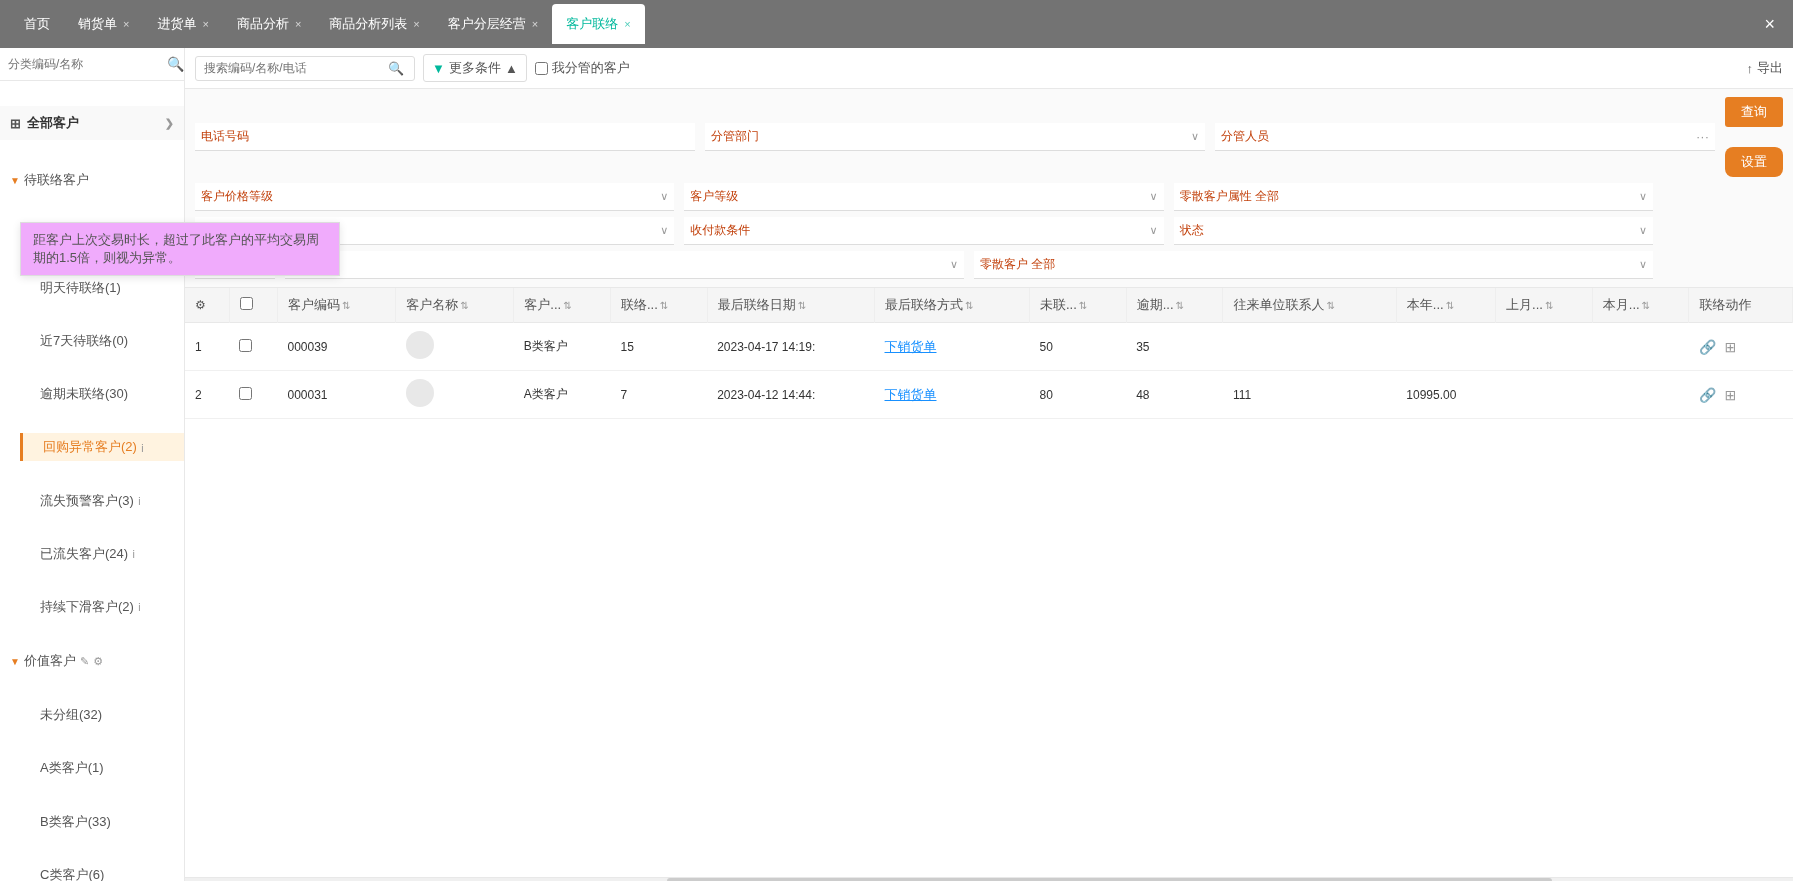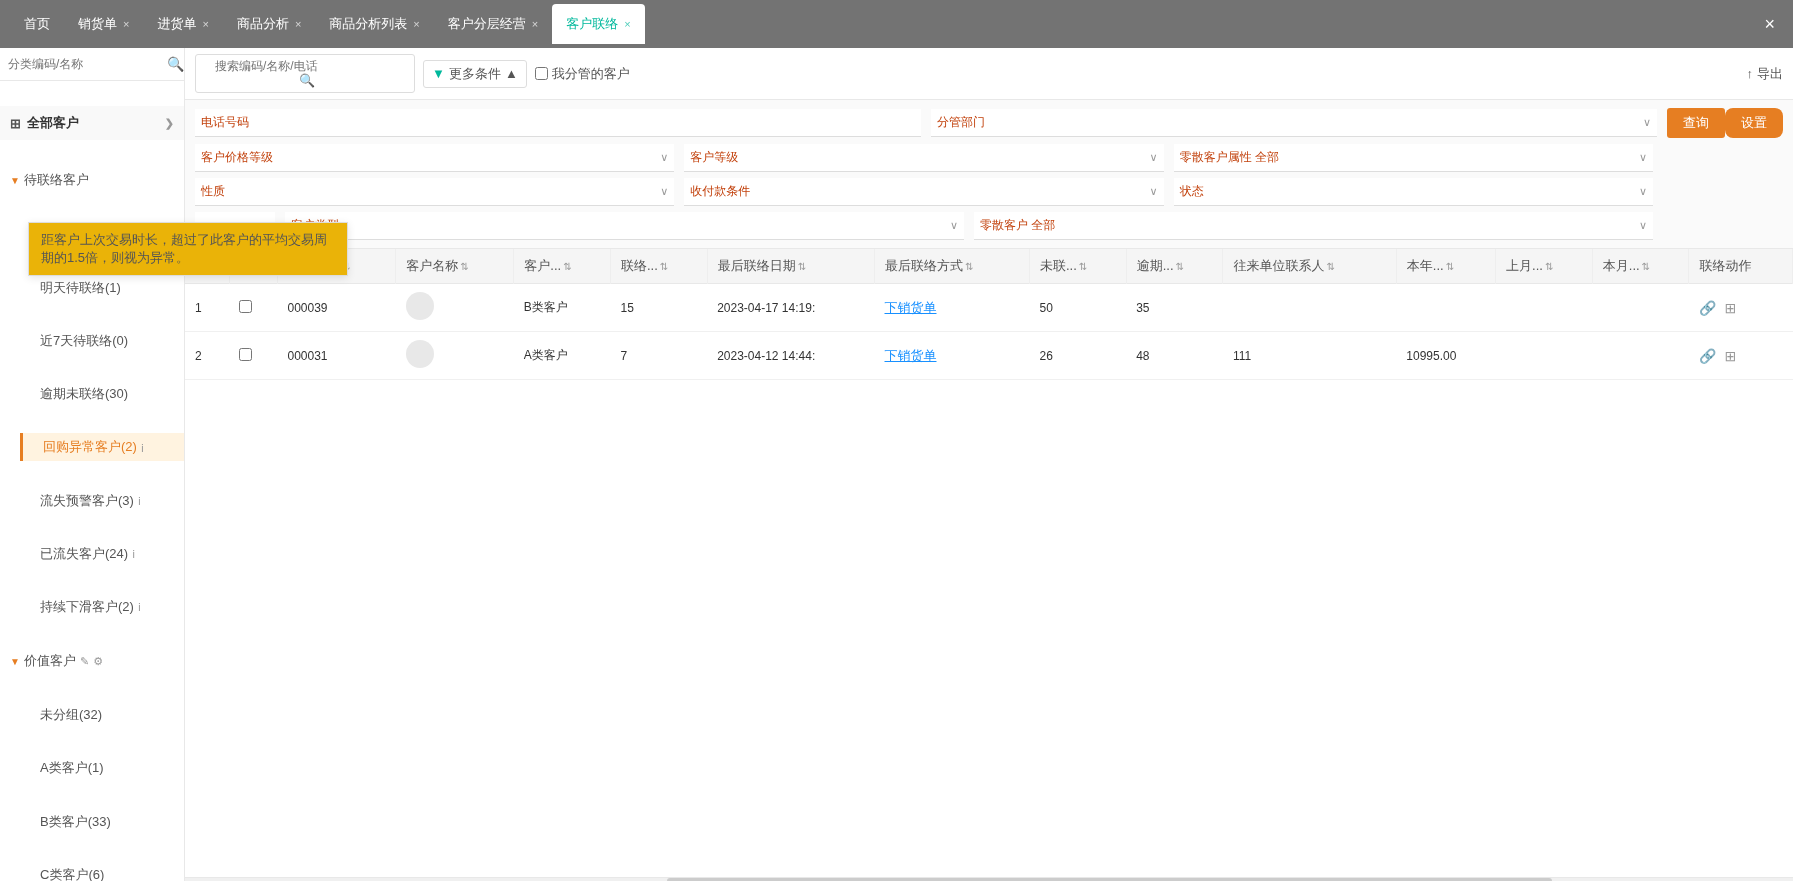--- a/index.html
+++ b/index.html
@@ -102,23 +102,23 @@
       cursor: pointer;
       color: #555;
       font-size: 12px;
     }
     .sidebar-group2-header .arrow { margin-right: 4px; color: #e67e22; font-size: 10px; }
     .sidebar-group2-header .edit-icon { margin-left: 4px; color: #999; font-size: 11px; }
 
     
     .tooltip-box {
       position: absolute;
-      left: 28px;
+      left: 20px;
       top: 222px;
-      background: #eab308;
+      background: #f0abfc;
       border: 1px solid #ddd;
       padding: 8px 12px;
       font-size: 12px;
       color: #555;
       z-index: 100;
       box-shadow: 0 2px 8px rgba(0,0,0,0.1);
       max-width: 320px;
     }
 
     
@@ -138,21 +138,20 @@
       align-items: center;
       gap: 8px;
     }
     .filter-search {
       display: flex;
       align-items: center;
       border: 1px solid #ddd;
       border-radius: 3px;
       padding: 4px 8px;
       width: 220px;
-      flex-direction: column;
     }
     .filter-search input {
       border: none;
       outline: none;
       font-size: 12px;
       color: #999;
       width: 180px;
     }
     .filter-search .search-icon { color: #999; margin-left: 4px; }
 
@@ -237,22 +236,22 @@
       background: #e67e22;
       color: white;
       border: none;
       padding: 6px 16px;
       border-radius: 8px;
       cursor: pointer;
       font-size: 13px;
     }
     .btn-group {
       display: flex;
-      flex-direction: row;
-      gap: 0;
+      flex-direction: column;
+      gap: 20px;
     }
 
     
     .table-wrapper {
       flex: 1;
       overflow: auto;
       background: white;
     }
     table {
       width: 100%;
@@ -484,20 +483,24 @@
 
     <div class="advanced-filter">
 
       <div class="filter-row">
         <div class="filter-field">
           <label>电话号码</label>
         </div>
         <div class="filter-field">
           <label>分管部门</label>
           <span class="dropdown-icon">∨</span>
+        </div>
+        <div class="filter-field">
+          <label>分管人员</label>
+          <span class="dots">···</span>
         </div>
         <div class="btn-group">
           <button class="query-btn">查询</button>
           <button class="settings-btn">设置</button>
         </div>
       </div>
 
       <div class="filter-row">
         <div class="filter-field">
           <label>客户价格等级</label>
@@ -592,21 +595,21 @@
           </tr>
           <tr>
             <td>2</td>
             <td><input type="checkbox" style=""></td>
             <td>000031</td>
             <td><span class="avatar-placeholder"></span></td>
             <td>A类客户</td>
             <td>7</td>
             <td>2023-04-12 14:44:</td>
             <td><span class="link-text">下销货单</span></td>
-            <td>26</td>
+            <td>80</td>
             <td>48</td>
             <td>111</td>
             <td>10995.00</td>
             <td></td>
             <td></td>
             <td>
               <div class="action-icons">
                 <span class="action-icon">🔗</span>
                 <span class="action-icon">⊞</span>
               </div>

